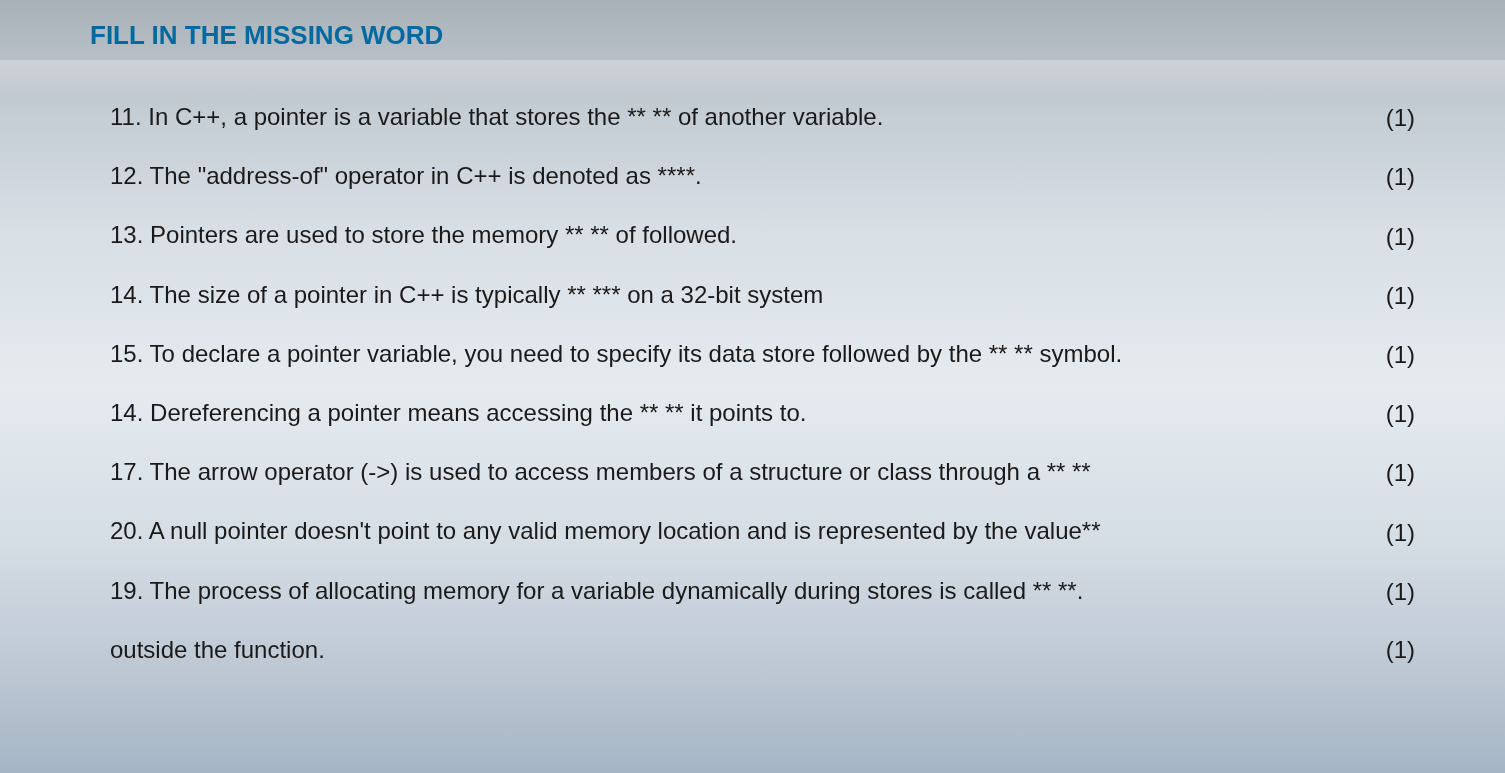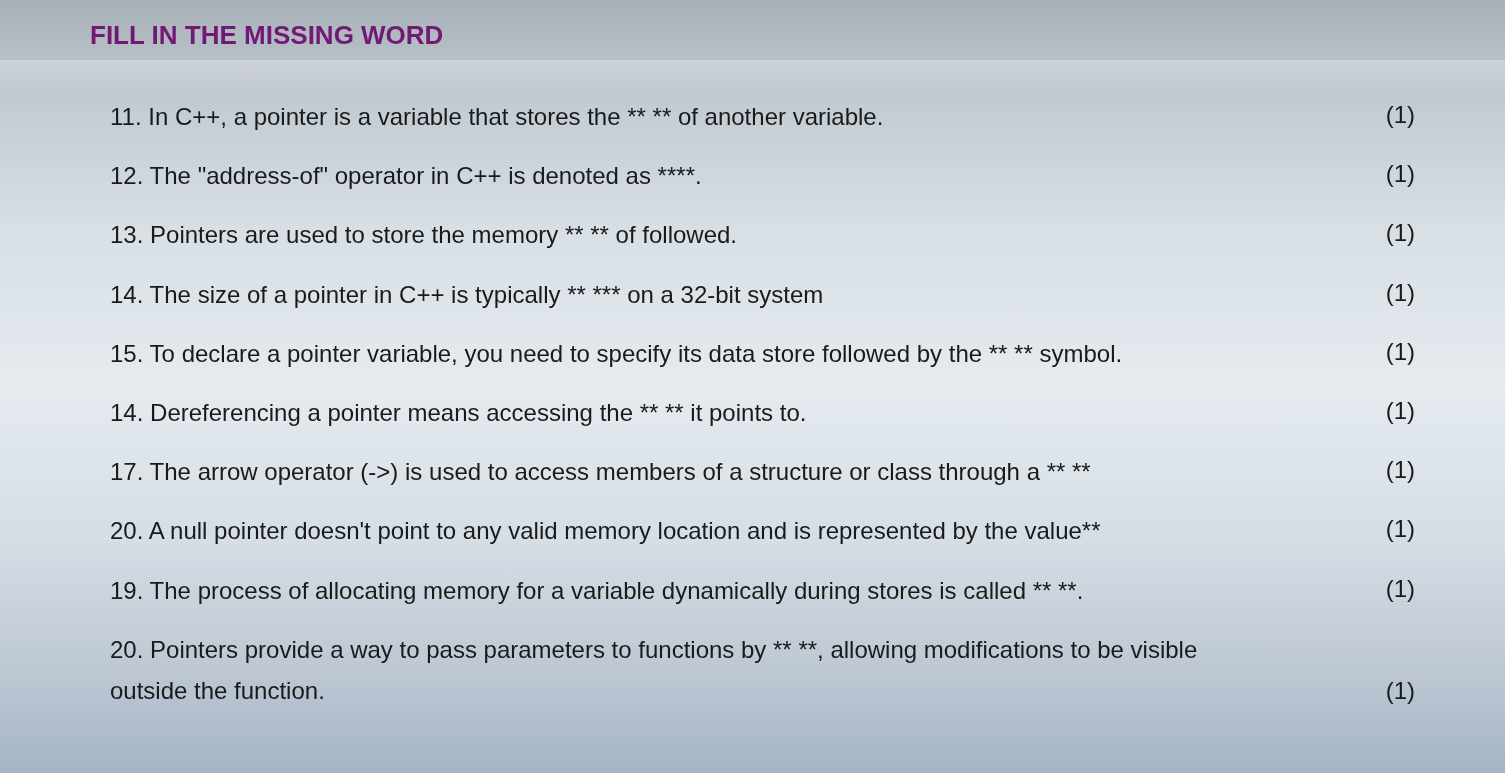--- a/index.html
+++ b/index.html
@@ -25,30 +25,30 @@
       right: 0;
       height: 40px;
       background: linear-gradient(180deg, rgba(255,255,255,0.3), rgba(255,255,255,0));
       pointer-events: none;
     }
     .heading {
       font-size: 26px;
       font-weight: bold;
       margin-bottom: 50px;
       padding-left: 30px;
-      color: #701a75;
+      color: #0369a1;
     }
     .questions {
       padding-left: 50px;
       padding-right: 30px;
     }
     .question-row {
       display: flex;
       justify-content: space-between;
-      align-items: flex-start;
+      align-items: flex-end;
       margin-bottom: 28px;
       font-size: 24px;
       color: #1a1a1a;
     }
     .question-text {
       flex: 1;
       padding-right: 20px;
       line-height: 1.3;
     }
     .points {
@@ -143,24 +143,17 @@
   </div>
 
   <div class="question-row">
     <div class="question-text">
       <span>19.</span>
       <span>The process of allocating memory for a variable dynamically during stores is called ** **.</span>
     </div>
     <div class="points">(1)</div>
   </div>
 
-  <div class="question-row q20-row">
-    <div class="question-text">
-      <span>20.</span>
-      <span>Pointers provide a way to pass parameters to functions by ** **, allowing modifications to be visible</span>
-    </div>
-    <div class="points"></div>
-  </div>
   <div class="q20-continuation">
     <div class="question-text">outside the function.</div>
     <div class="points">(1)</div>
   </div>
 </div>
 
 </body></html>

